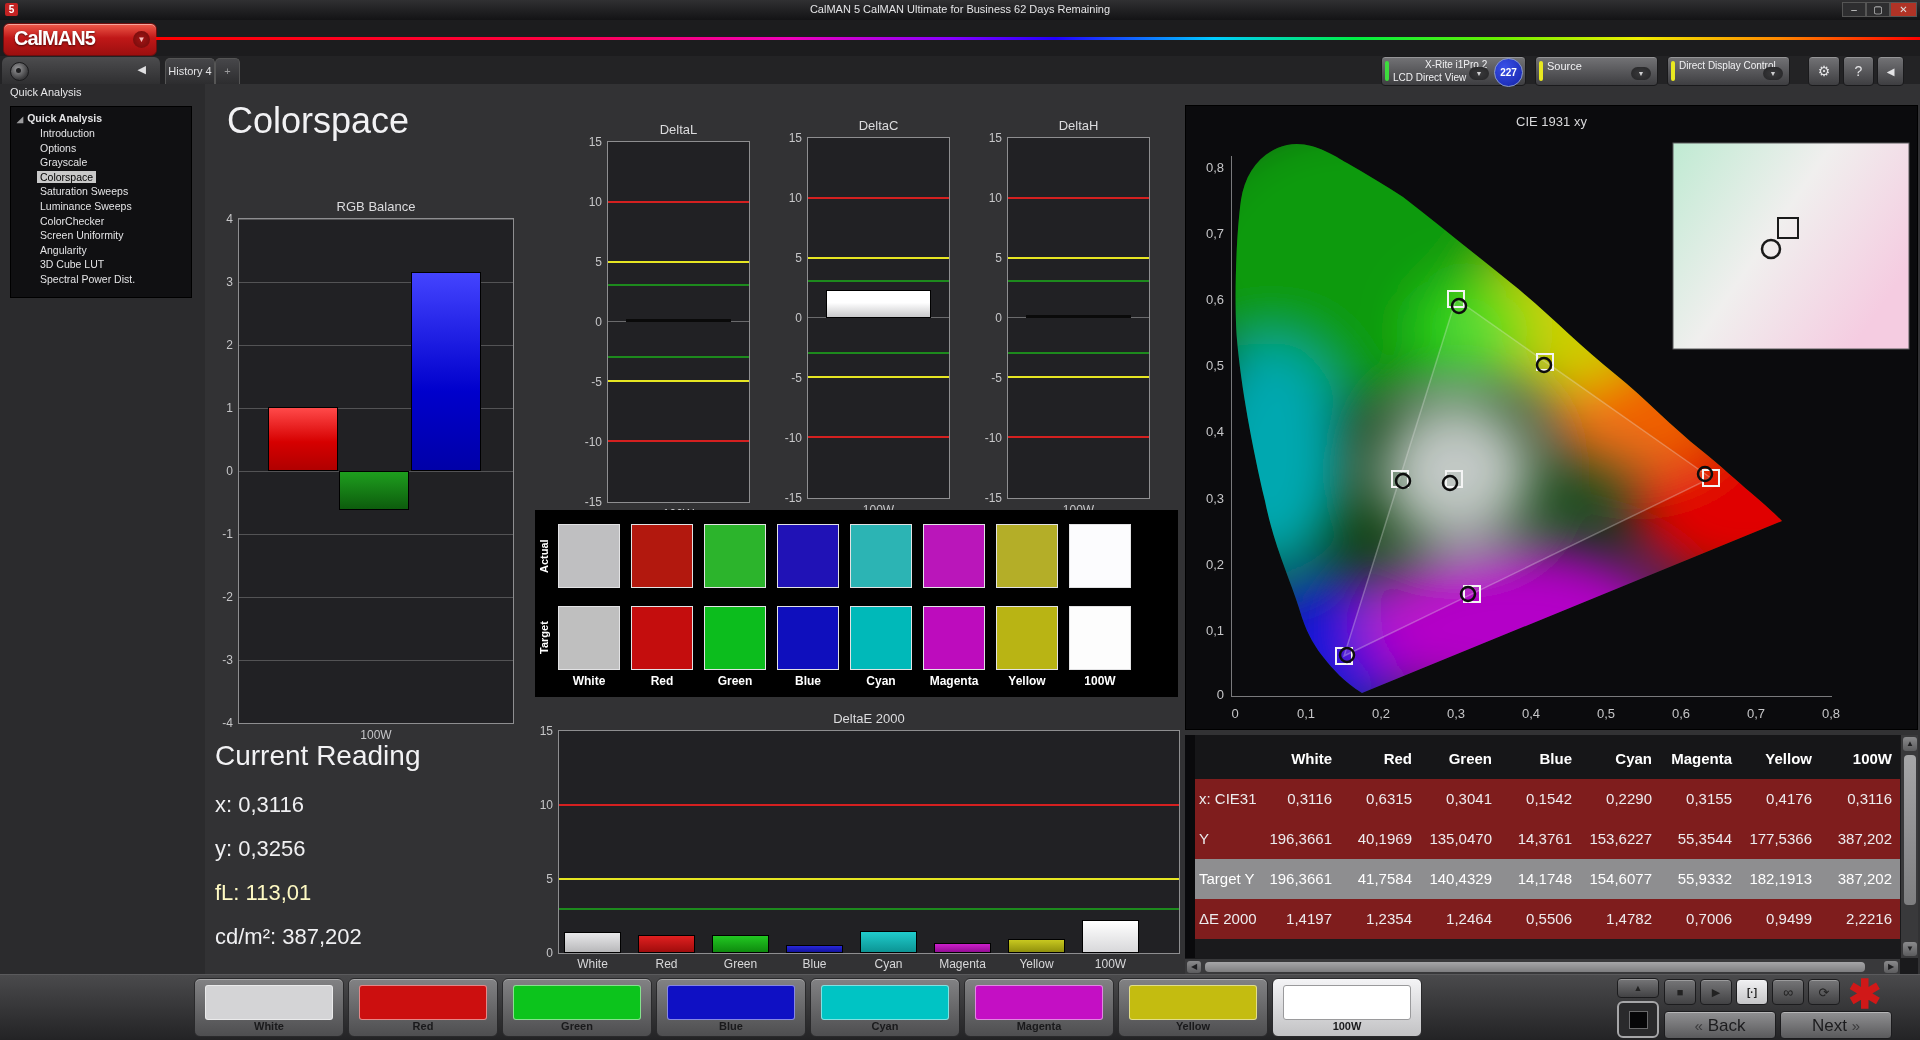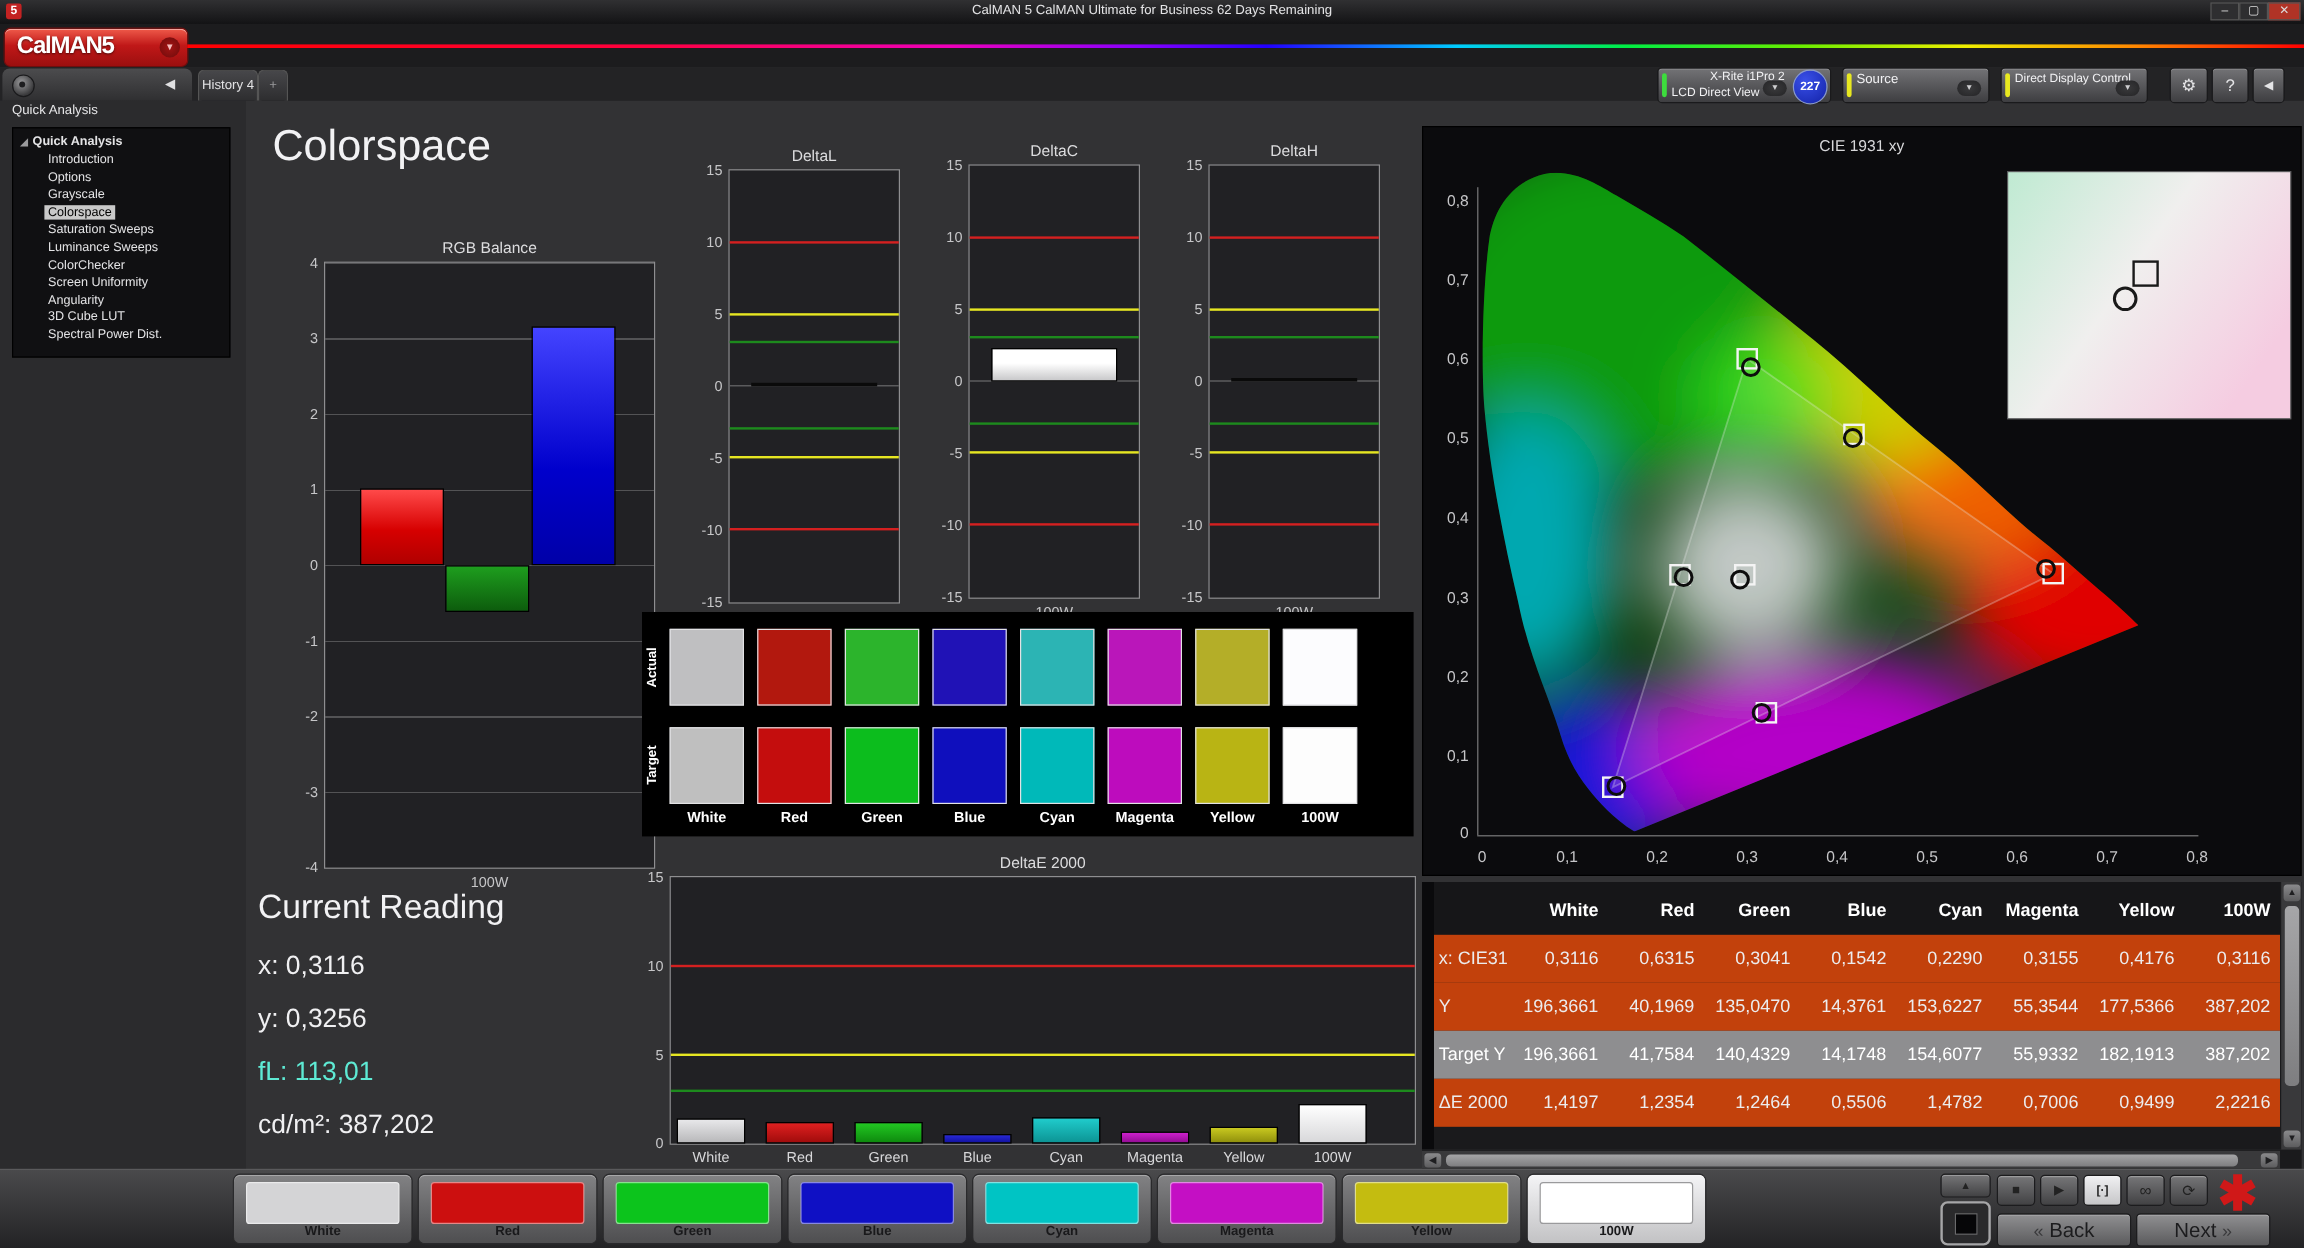--- a/index.html
+++ b/index.html
@@ -55,21 +55,21 @@
   .cie{position:absolute;left:1185px;top:105px;width:733px;height:625px;background:#0b0b0d;border:1px solid #000;box-sizing:border-box;}
   .cie-title{position:absolute;top:8px;left:0;right:0;text-align:center;color:#d8d8da;font-size:13px;}
   .cie-ytick{position:absolute;color:#c6c6c8;font-size:13px;width:34px;text-align:right;transform:translateY(-50%);}
   .cie-xtick{position:absolute;top:600px;color:#c6c6c8;font-size:13px;width:40px;text-align:center;transform:translateX(-50%);}
   .axis{position:absolute;background:#7a7a7c;}
   
   .rtable{position:absolute;left:1185px;top:735px;width:733px;height:239px;background:#1a1a1c;overflow:hidden;}
   .rt-grid{position:absolute;left:0;top:0;width:715px;height:223px;overflow:hidden;}
   .rt-row{display:flex;width:715px;height:40px;line-height:40px;color:#ececee;font-size:15px;}
   .rt-row.hdr{height:44px;line-height:48px;background:#161618;color:#fff;font-weight:bold;}
-  .rt-row.dark{background:#c2410c;}
+  .rt-row.dark{background:#7f1d1d;}
   .rt-row.lite{background:#8e8e90;color:#fff;}
   .rt-c0{width:75px;padding-left:14px;box-sizing:border-box;text-align:left;white-space:nowrap;}
   .rt-c{width:80px;text-align:right;padding-right:8px;box-sizing:border-box;white-space:nowrap;overflow:hidden;}
   .vscroll{position:absolute;right:0;top:0;width:18px;height:223px;background:#39393b;border-left:1px solid #1a1a1c;box-sizing:border-box;}
   .hscroll{position:absolute;left:0;bottom:0;width:715px;height:16px;background:#39393b;border-top:1px solid #1a1a1c;box-sizing:border-box;}
   .sc-btn{position:absolute;background:linear-gradient(#8a8a8c,#5c5c5e);color:#1e1e20;font-size:8px;text-align:center;border-radius:3px;}
   .sc-thumb{position:absolute;background:linear-gradient(#a6a6a8,#7e7e80);border-radius:4px;}
   
   .bottombar{position:absolute;left:0;top:974px;width:1920px;height:66px;background:linear-gradient(#4a4a4c,#232325);border-top:1px solid #5a5a5c;box-sizing:border-box;}
   .pattern-btn{position:absolute;top:3px;width:150px;height:59px;border-radius:6px;background:linear-gradient(#80808275%,#4e4e50);background:linear-gradient(#828284,#4e4e50);box-shadow:inset 0 1px 0 rgba(255,255,255,.3);border:1px solid #2a2a2c;box-sizing:border-box;}
@@ -147,41 +147,41 @@
       <div class="tree-item"><span>ColorChecker</span></div>
       <div class="tree-item"><span>Screen Uniformity</span></div>
       <div class="tree-item"><span>Angularity</span></div>
       <div class="tree-item"><span>3D Cube LUT</span></div>
       <div class="tree-item"><span>Spectral Power Dist.</span></div>
     </div>
   </div>
 
   <div class="pagetitle">Colorspace</div>
 
-  <div id="rgbChart" class="chart" style="left:238px;top:218px;width:274px;height:504px;margin-left:32px;">
+  <div id="rgbChart" class="chart" style="left:238px;top:218px;width:274px;height:504px;">
     <div class="ctitle">RGB Balance</div>
     <span class="tick" style="top:0px;">4</span>
     <span class="tick" style="top:63px;">3</span>
     <span class="tick" style="top:126px;">2</span>
     <span class="tick" style="top:189px;">1</span>
     <span class="tick" style="top:252px;">0</span>
     <span class="tick" style="top:315px;">-1</span>
     <span class="tick" style="top:378px;">-2</span>
     <span class="tick" style="top:441px;">-3</span>
     <span class="tick" style="top:504px;">-4</span>
     <div class="bar" style="left:29px;top:188px;width:70px;height:64px;background:linear-gradient(180deg,#ff4a4a,#d60000 55%,#b00000);"></div>
     <div class="bar" style="left:100px;top:252px;width:70px;height:39px;background:linear-gradient(180deg,#1e9e1e,#0d5c0d);"></div>
     <div class="bar" style="left:172px;top:53px;width:70px;height:199px;background:linear-gradient(180deg,#4444ff,#0000cc 60%,#0000a8);"></div>
     <div class="xlab">100W</div>
   </div>
 
   <div class="abs" style="left:215px;top:740px;color:#f2f2f4;font-size:28px;">Current Reading</div>
   <div class="abs" style="left:215px;top:792px;color:#f0f0f2;font-size:22px;">x: 0,3116</div>
   <div class="abs" style="left:215px;top:836px;color:#f0f0f2;font-size:22px;">y: 0,3256</div>
-  <div class="abs" style="left:215px;top:880px;color:#5eead4;font-size:22px;">fL: 113,01</div>
+  <div class="abs" style="left:215px;top:880px;color:#fef9c3;font-size:22px;">fL: 113,01</div>
   <div class="abs" style="left:215px;top:924px;color:#f0f0f2;font-size:22px;">cd/m²: 387,202</div>
 
   <div class="chart" style="left:607px;top:141px;width:141px;height:360px;">
     <div class="ctitle">DeltaL</div>
     <span class="tick" style="top:0px;">15</span>
     <span class="tick" style="top:60px;">10</span>
     <span class="tick" style="top:120px;">5</span>
     <span class="tick" style="top:180px;">0</span>
     <span class="tick" style="top:240px;">-5</span>
     <span class="tick" style="top:300px;">-10</span>

